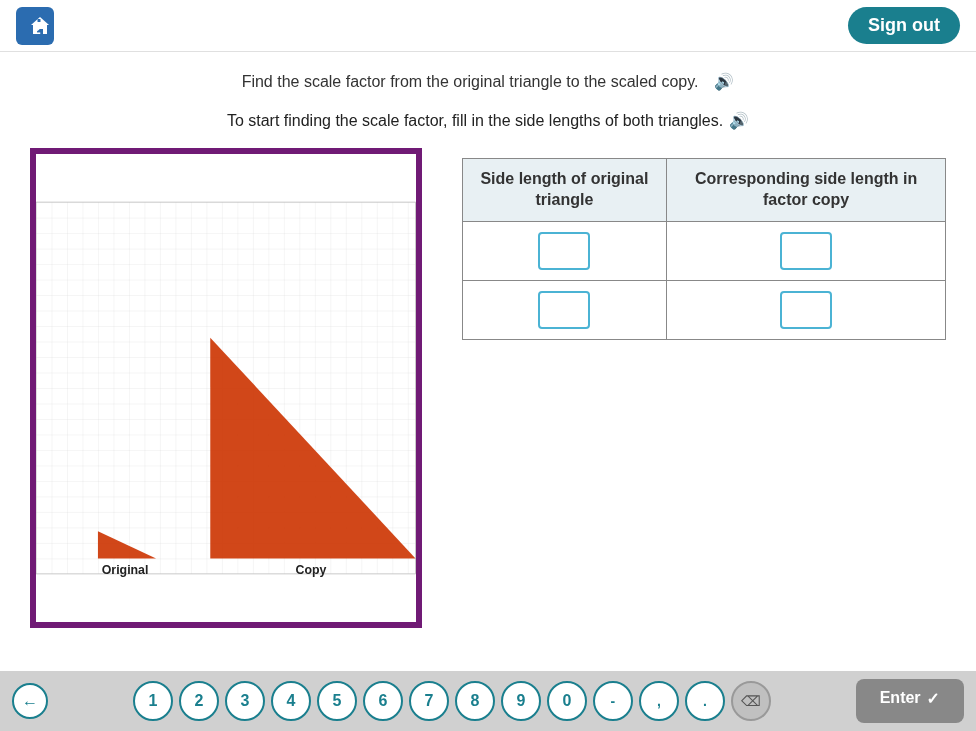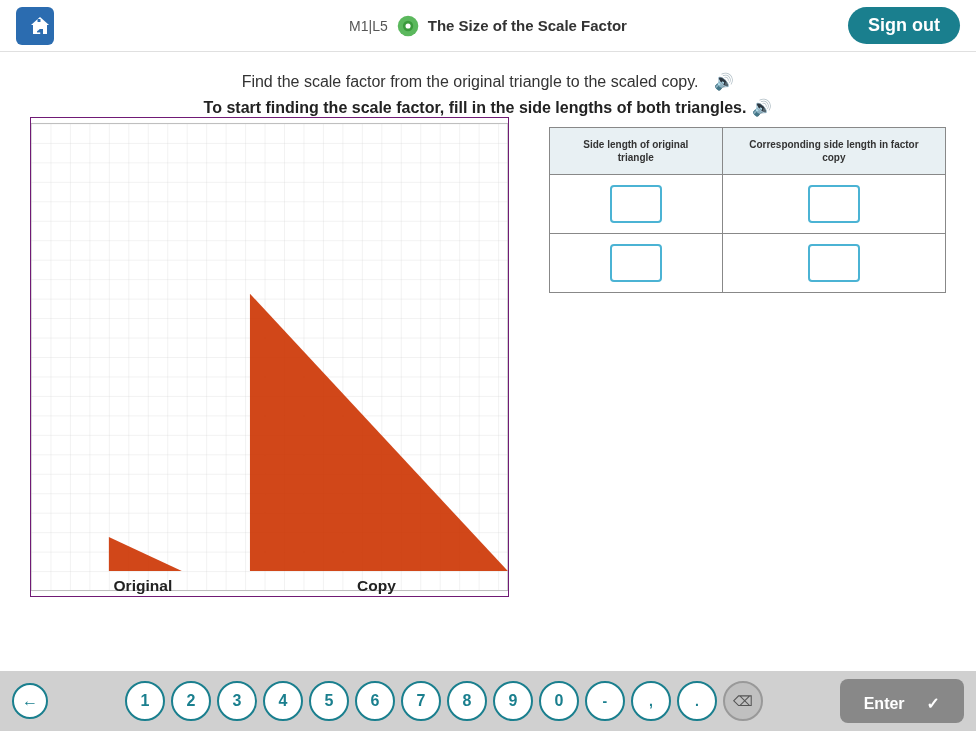--- a/index.html
+++ b/index.html
@@ -77,29 +77,30 @@
       flex: 1;
       display: flex;
       flex-direction: column;
       align-items: center;
       padding: 20px 30px 10px;
     }
 
     .instruction-text {
       font-size: 16px;
       color: #333;
-      margin-bottom: 7px;
+      margin-bottom: 20px;
       display: flex;
       align-items: center;
       gap: 16px;
     }
     .instruction-bold {
       font-size: 16px;
-      font-weight: bold;
+      font-weight: normal;
       color: #222;
+      margin-bottom: 18px;
       display: flex;
       align-items: center;
       gap: 6px;
       justify-content: space-between;
     }
     .speaker-icon {
       display: inline-flex;
       align-items: center;
       justify-content: center;
       font-size: 16px;
@@ -109,21 +110,21 @@
     .content-row {
       display: flex;
       align-items: flex-start;
       gap: 40px;
       width: 100%;
       justify-content: center;
     }
 
     
     .grid-container {
-      border: 1px solid #701a75;
+      border: 6px solid #701a75;
       background: #fff;
       position: relative;
       width: 490px;
       height: 480px;
       overflow: hidden;
       text-decoration: underline;
     }
 
     .grid-svg {
       position: absolute;
@@ -140,21 +141,21 @@
 
     .side-table {
       border-collapse: collapse;
       border: 1px solid #888;
       min-width: 370px;
     }
     .side-table th {
       background: #e8f0f3;
       border: 1px solid #888;
       padding: 10px 16px;
-      font-size: 10px;
+      font-size: 16px;
       font-weight: 600;
       text-align: center;
       color: #333;
       line-height: 1.3;
     }
     .side-table td {
       border: 1px solid #888;
       padding: 10px 16px;
       text-align: center;
       vertical-align: middle;
@@ -233,47 +234,37 @@
     .enter-btn {
       background: #888;
       color: #fff;
       border: none;
       border-radius: 8px;
       padding: 10px 24px;
       font-size: 16px;
       font-weight: bold;
       cursor: pointer;
       display: flex;
-      align-items: flex-end;
-      gap: 22px;
+      align-items: flex-start;
+      gap: 6px;
       height: 44px;
     }
   </style>
 </head>
 <body>
 
 <div class="header">
   <div class="header-left">
     <div class="home-icon-wrap">
       <svg width="22" height="22" viewBox="0 0 22 22" fill="none">
         <polygon points="11,2 20,10 18,10 18,19 14,19 14,14 8,14 8,19 4,19 4,10 2,10" fill="white"></polygon>
         <rect x="8.5" y="4" width="3" height="3" rx="0.5" fill="#2b6cb0"></rect>
       </svg>
       <span style="color:#fff;font-size:13px;font-weight:bold;margin-left:-18px;margin-top:8px;">2</span>
     </div>
-  </div>
-  <div class="header-center">
-    <span class="lesson-label">M1|L5</span>
-
-    <svg class="audio-icon-small" viewBox="0 0 28 28" fill="none">
-      <circle cx="14" cy="14" r="12" fill="#5bb85d"></circle>
-      <circle cx="14" cy="14" r="6" fill="#3a9a3c"></circle>
-      <circle cx="14" cy="14" r="3" fill="white"></circle>
-    </svg>
-    <span class="lesson-title">The Size of the Scale Factor</span>
   </div>
   <button class="sign-out-btn">Sign out</button>
 </div>
 
 <div class="main-content">
   <div class="instruction-text">
     <span>Find the scale factor from the original triangle to the scaled copy.</span>
     <span class="speaker-icon">🔊</span>
   </div>
   <div class="instruction-bold">

